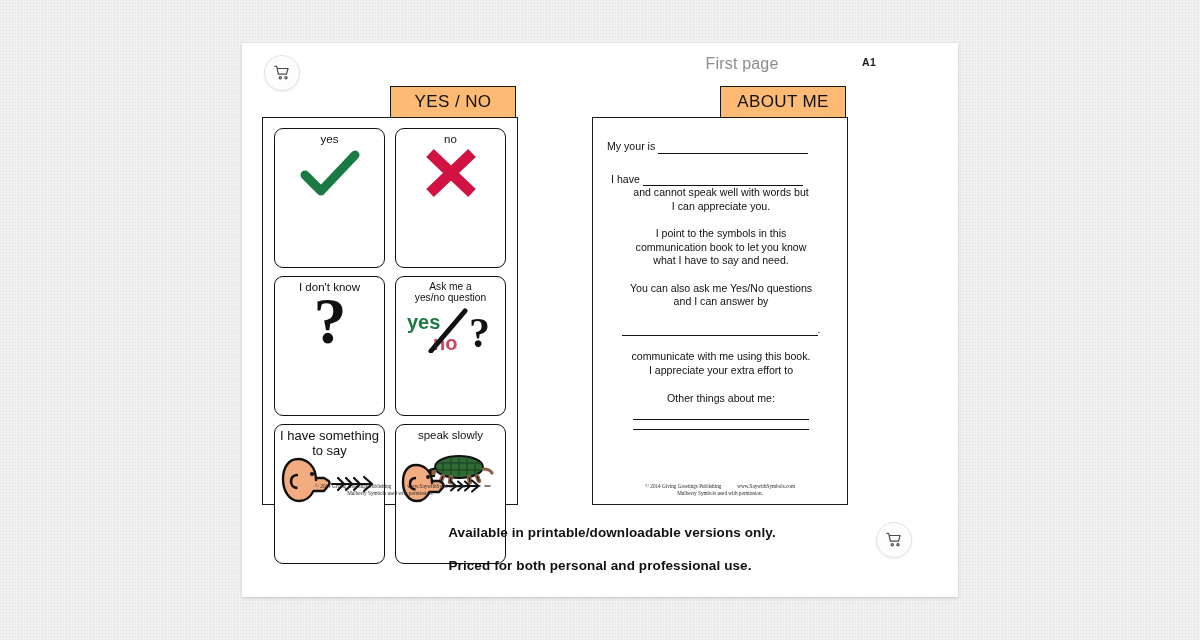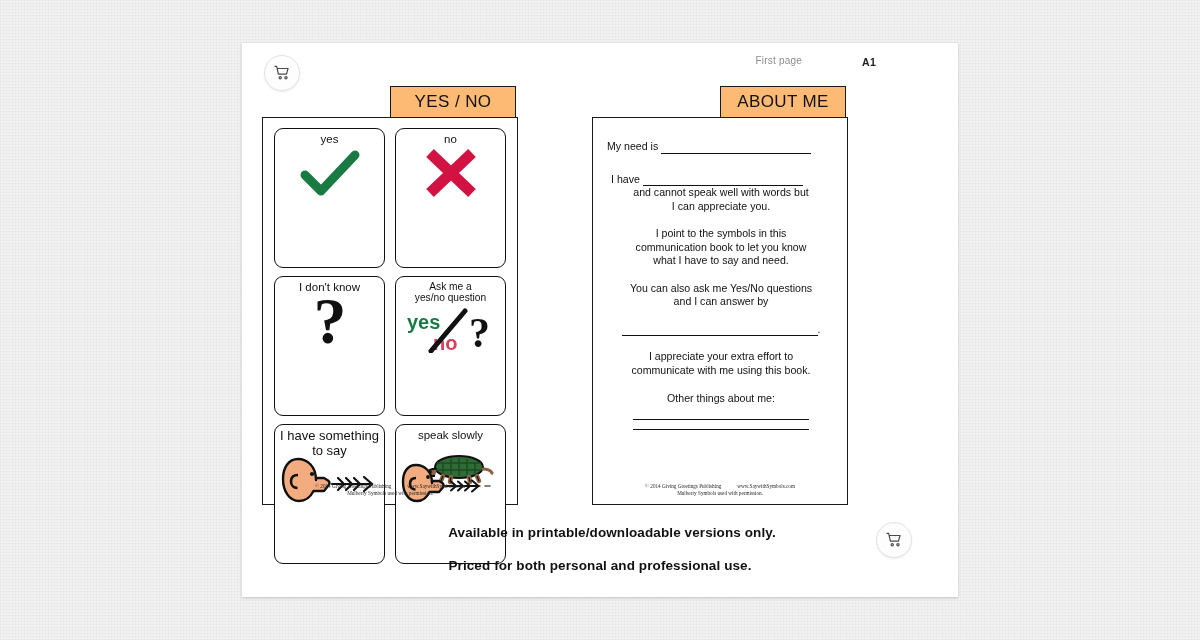--- a/index.html
+++ b/index.html
@@ -26,22 +26,22 @@
     display:flex;align-items:center;justify-content:center;
     box-shadow:0 1px 2px rgba(0,0,0,0.07);
     cursor:pointer;
   }
   .cart-top{left:22px;top:12px;}
   .cart-bottom{left:634px;top:479px;}
   .cart-btn svg{display:block;}
 
   
   .first-page{
-    position:absolute;left:440px;top:12px;width:120px;text-align:right;
-    font-size:10px;color:#8d8d8d;letter-spacing:.2px;
+    position:absolute;left:440px;top:12px;width:120px;text-align:center;
+    font-size:16px;color:#8d8d8d;letter-spacing:.2px;
   }
   .page-code{
     position:absolute;left:620px;top:13px;width:50px;text-align:left;
     font-size:10.5px;color:#1d1d1d;font-weight:bold;letter-spacing:.3px;
   }
 
   
   .panel{position:absolute;border:1.4px solid #1a1a1a;background:#fff;}
   .panel-tab{
     position:absolute;border:1.4px solid #1a1a1a;background:#fdba74;
@@ -241,21 +241,21 @@
       </div>
     </div>
 
     <div class="panel-tab" id="about-tab">
       <span>ABOUT ME</span>
     </div>
     <div class="panel" id="about-panel">
       <div class="about-body">
 
         <div class="about-line ln-left">
-          <span>My need is</span>
+          <span>My your is</span>
           <span class="fill" style="width:150px"></span>
         </div>
 
         <div class="gap-l"></div>
 
         <div class="about-line ln-left" style="padding-left:4px">
           <span>I have</span>
           <span class="fill" style="width:160px"></span>
         </div>
         <div class="about-line ln-center">and cannot speak well with words but</div>
@@ -273,22 +273,22 @@
         <div class="about-line ln-center">and I can answer by</div>
 
         <div class="gap-m"></div>
 
         <div class="about-line ln-center" style="position:relative">
           <span class="fill" style="width:196px"></span><span>.</span>
         </div>
 
         <div class="gap-m"></div>
 
+        <div class="about-line ln-center">communicate with me using this book.</div>
         <div class="about-line ln-center">I appreciate your extra effort to</div>
-        <div class="about-line ln-center">communicate with me using this book.</div>
 
         <div class="gap-m"></div>
 
         <div class="about-line ln-center">Other things about me:</div>
 
         <div class="gap-m"></div>
 
         <div class="blank-rule" style="width:176px"></div>
         <div class="gap-s"></div>
         <div class="blank-rule" style="width:176px"></div>

